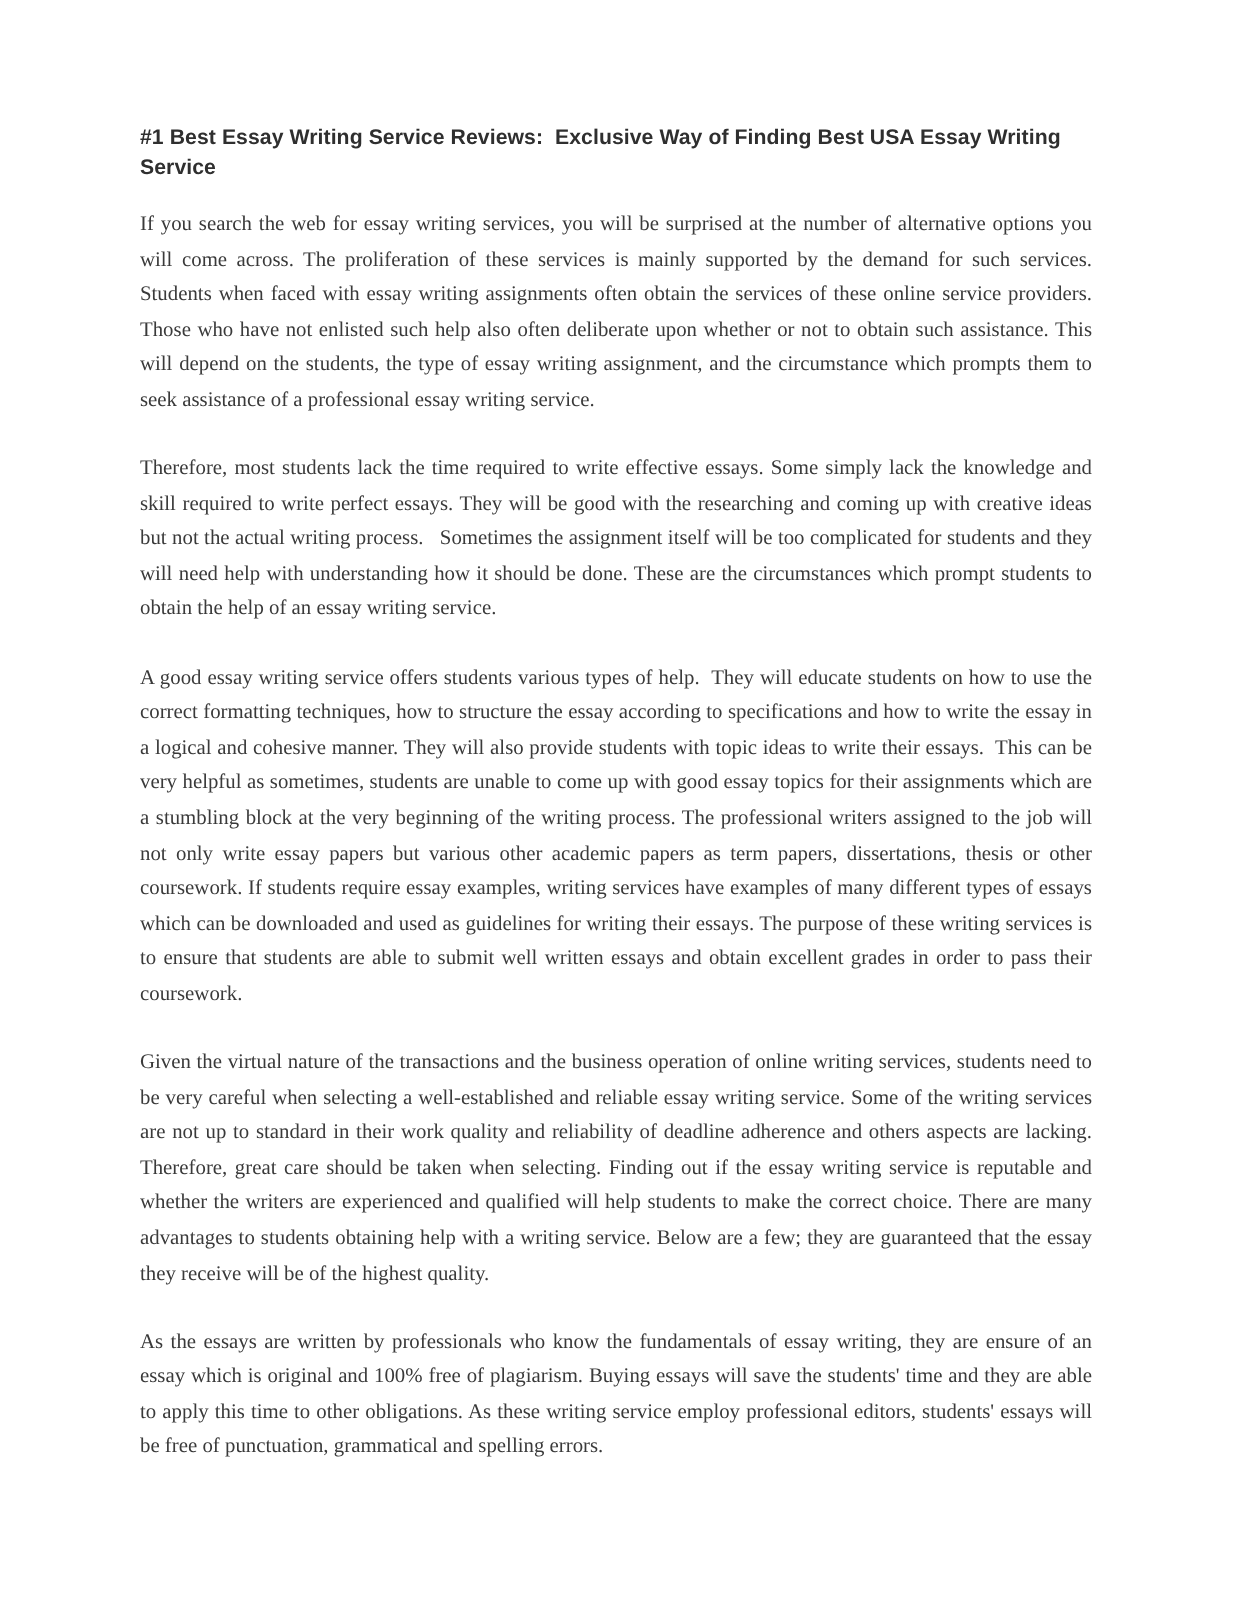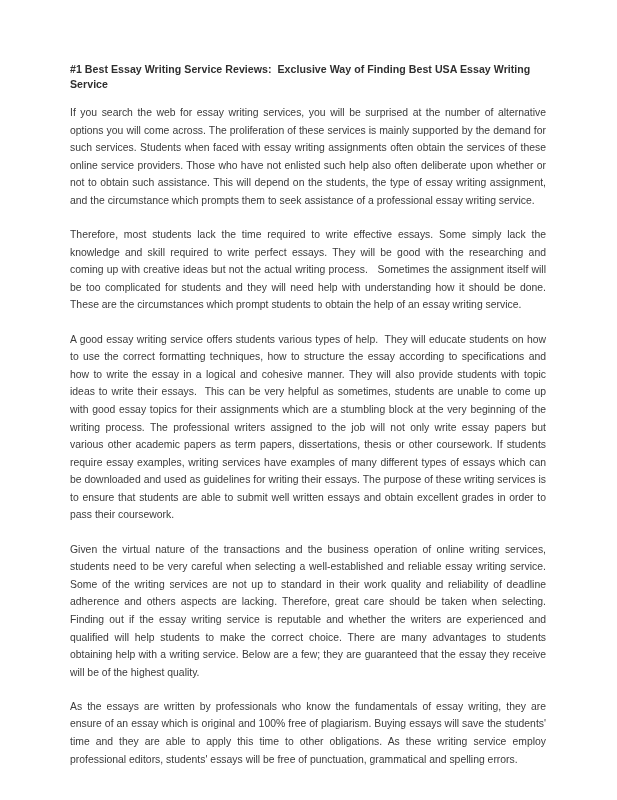--- a/index.html
+++ b/index.html
@@ -39,20 +39,21 @@
   }
   .para {
     font-size: 10.4px;
     color: #3a3a3a;
     line-height: 17.6px;
     text-align: justify;
     text-justify: inter-word;
     margin: 0 0 16.5px 0;
     letter-spacing: 0.01px;
     white-space: pre-wrap;
+    font-family: Liberation Serif, serif;
   }
   .para:last-child {
     margin-bottom: 0;
   }
 </style>
 </head>
 <body>
 
 <div class="page">
   <div class="doc-body">

